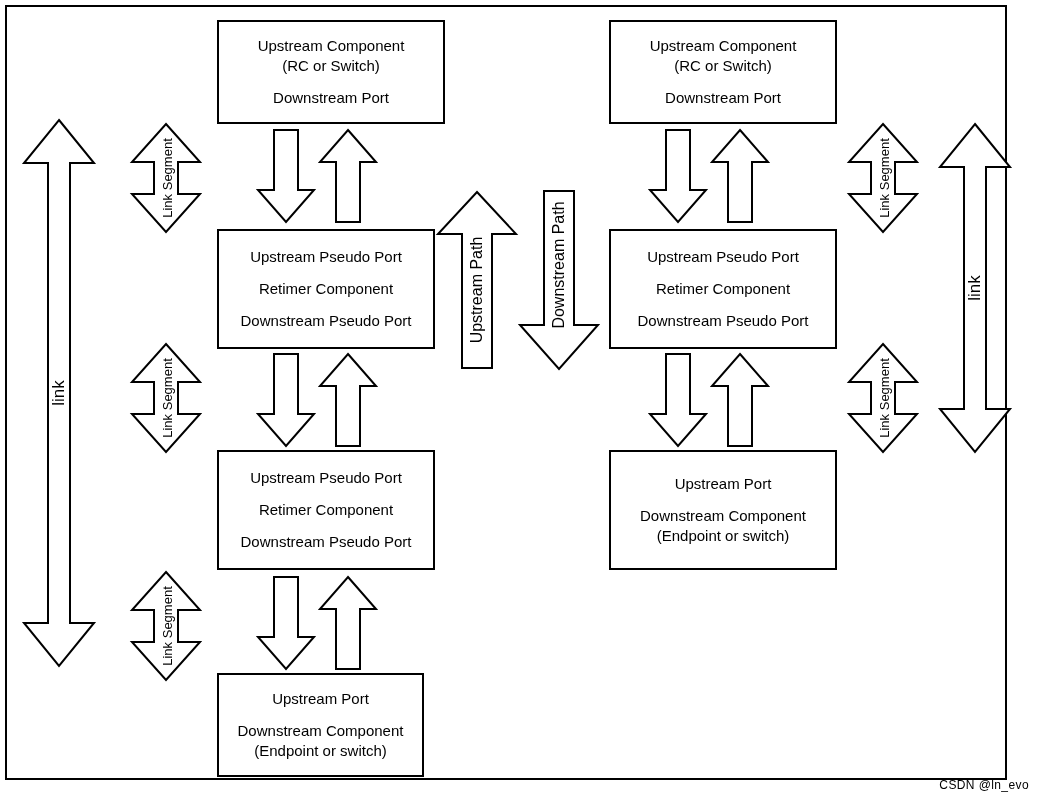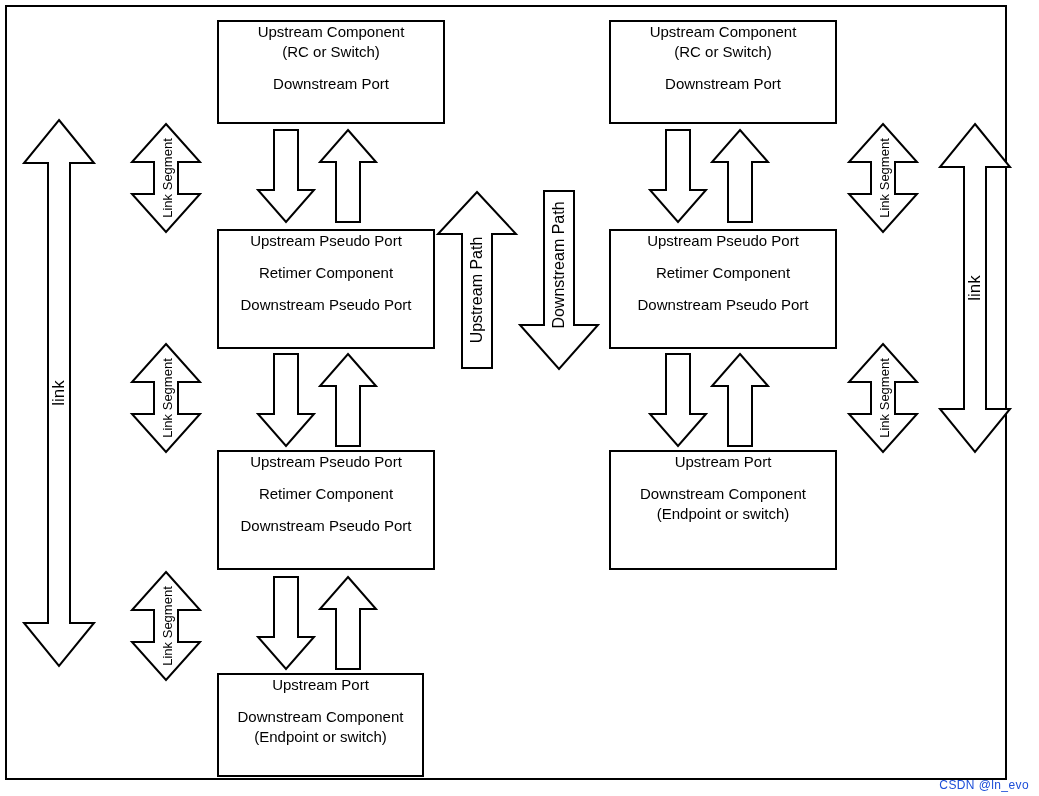--- a/index.html
+++ b/index.html
@@ -27,21 +27,21 @@
     box-sizing: border-box;
   }
   .box {
     position: absolute;
     border: 2px solid #000000;
     box-sizing: border-box;
     background: #ffffff;
     display: flex;
     flex-direction: column;
     align-items: center;
-    justify-content: flex-start;
+    justify-content: center;
     font-size: 15px;
     color: #000000;
     line-height: 1.32;
     text-align: center;
   }
   .box .grp { display: block; }
   .box .gap { height: 12px; }
   .svgwrap {
     position: absolute;
     pointer-events: none;
@@ -56,21 +56,21 @@
     text-align: center;
   }
   .vlabel.r90 { transform: translate(-50%, -50%) rotate(-90deg); }
   .vlabel.big { font-size: 16px; }
   .vlabel.link { font-size: 17px; }
   #watermark {
     position: absolute;
     right: 10px;
     bottom: 4px;
     font-size: 12px;
-    color: #1d4ed8;
+    color: #000000;
     letter-spacing: 0.4px;
   }
 </style>
 </head>
 <body>
 
 <div id="canvas">
   <div id="frame"></div>
 
   <div class="box" style="left:217px; top:20px; width:228px; height:104px;">

